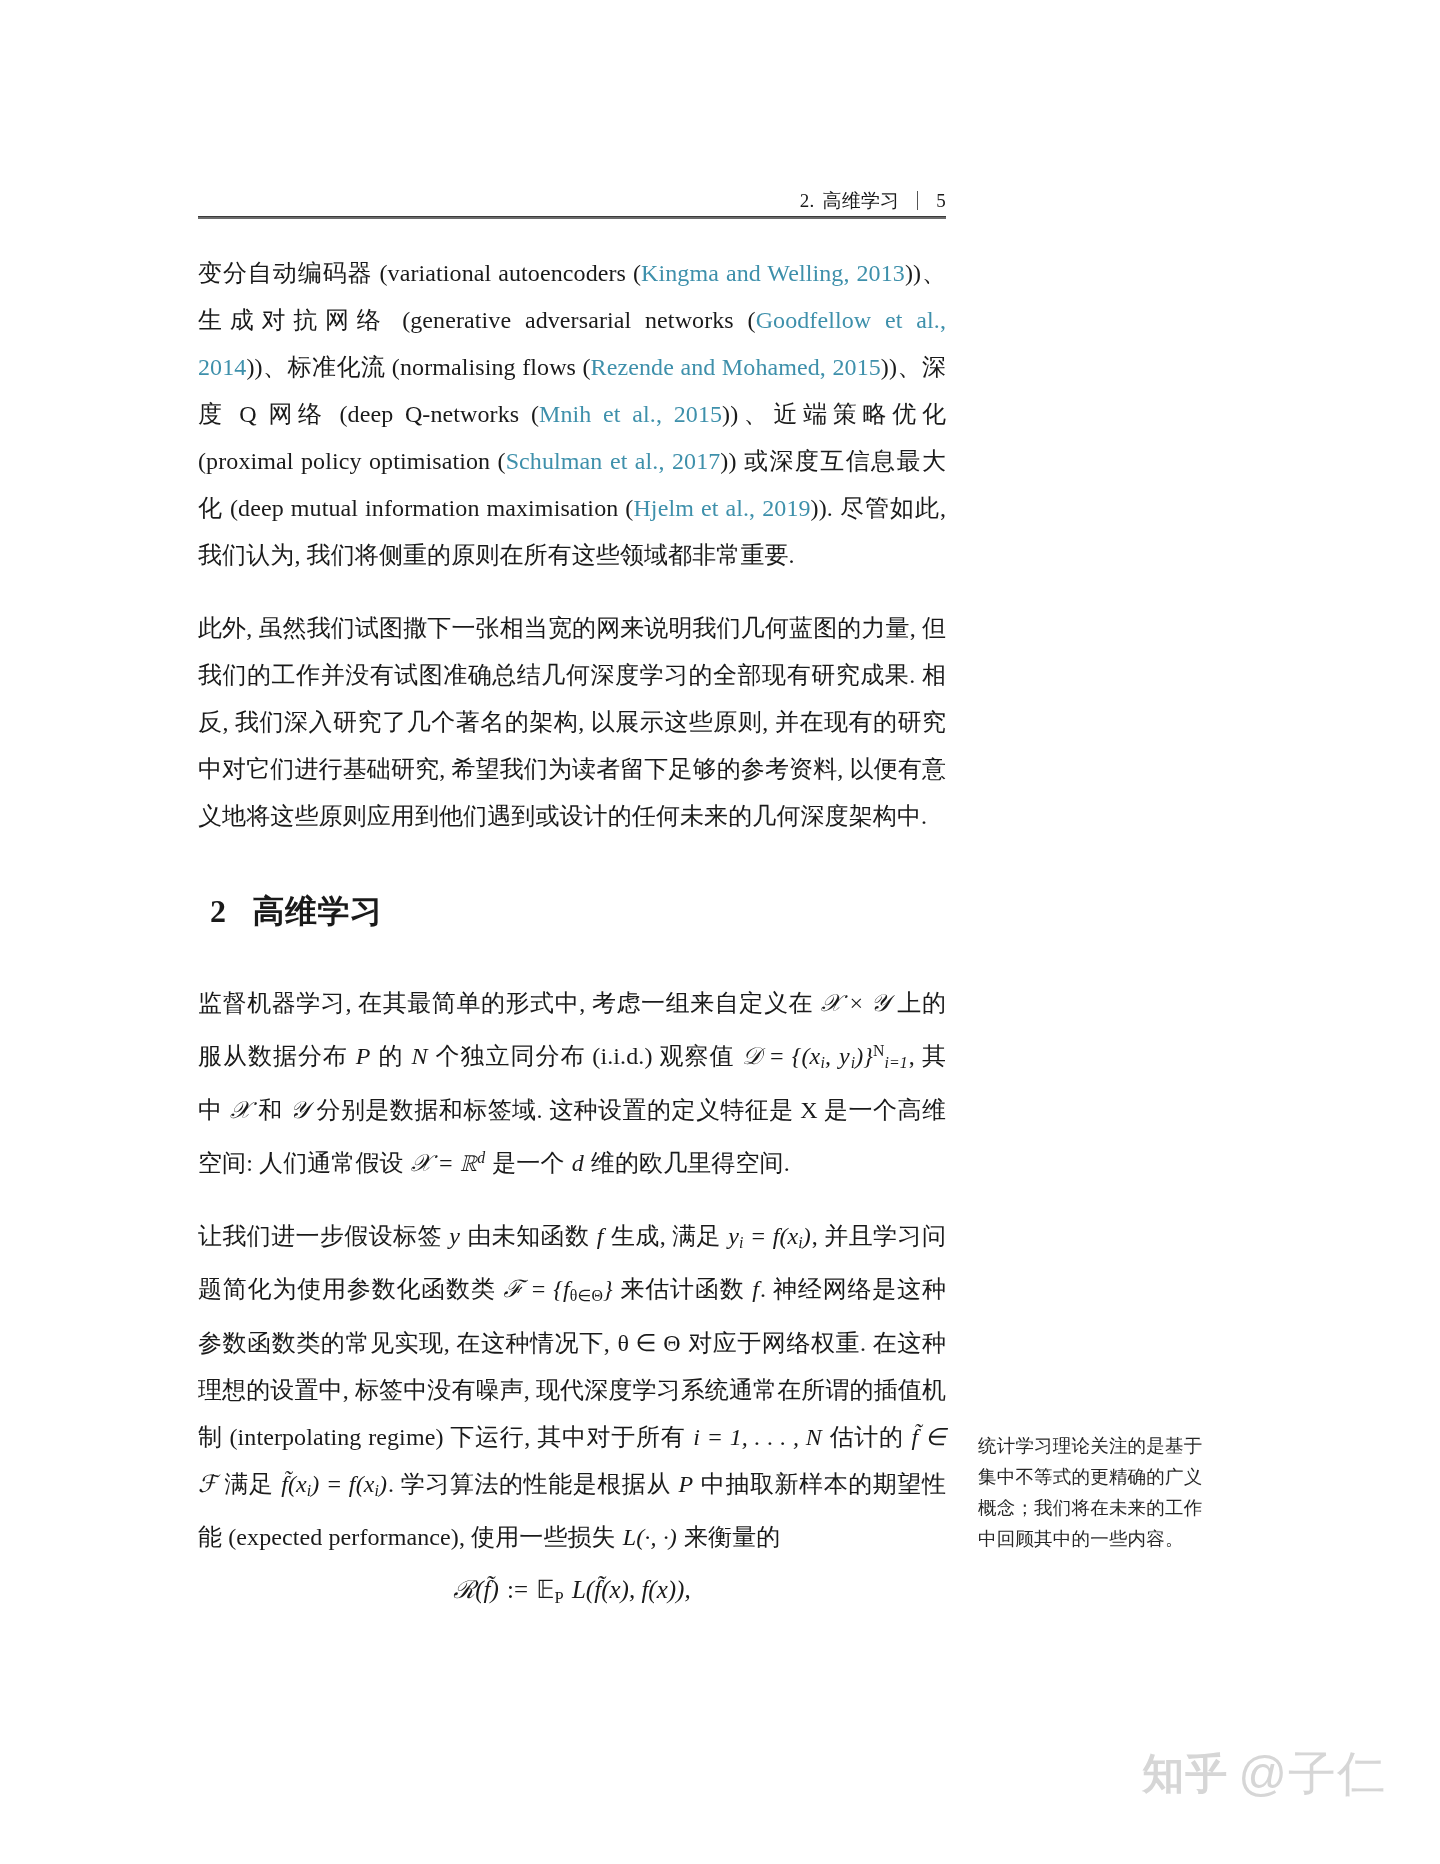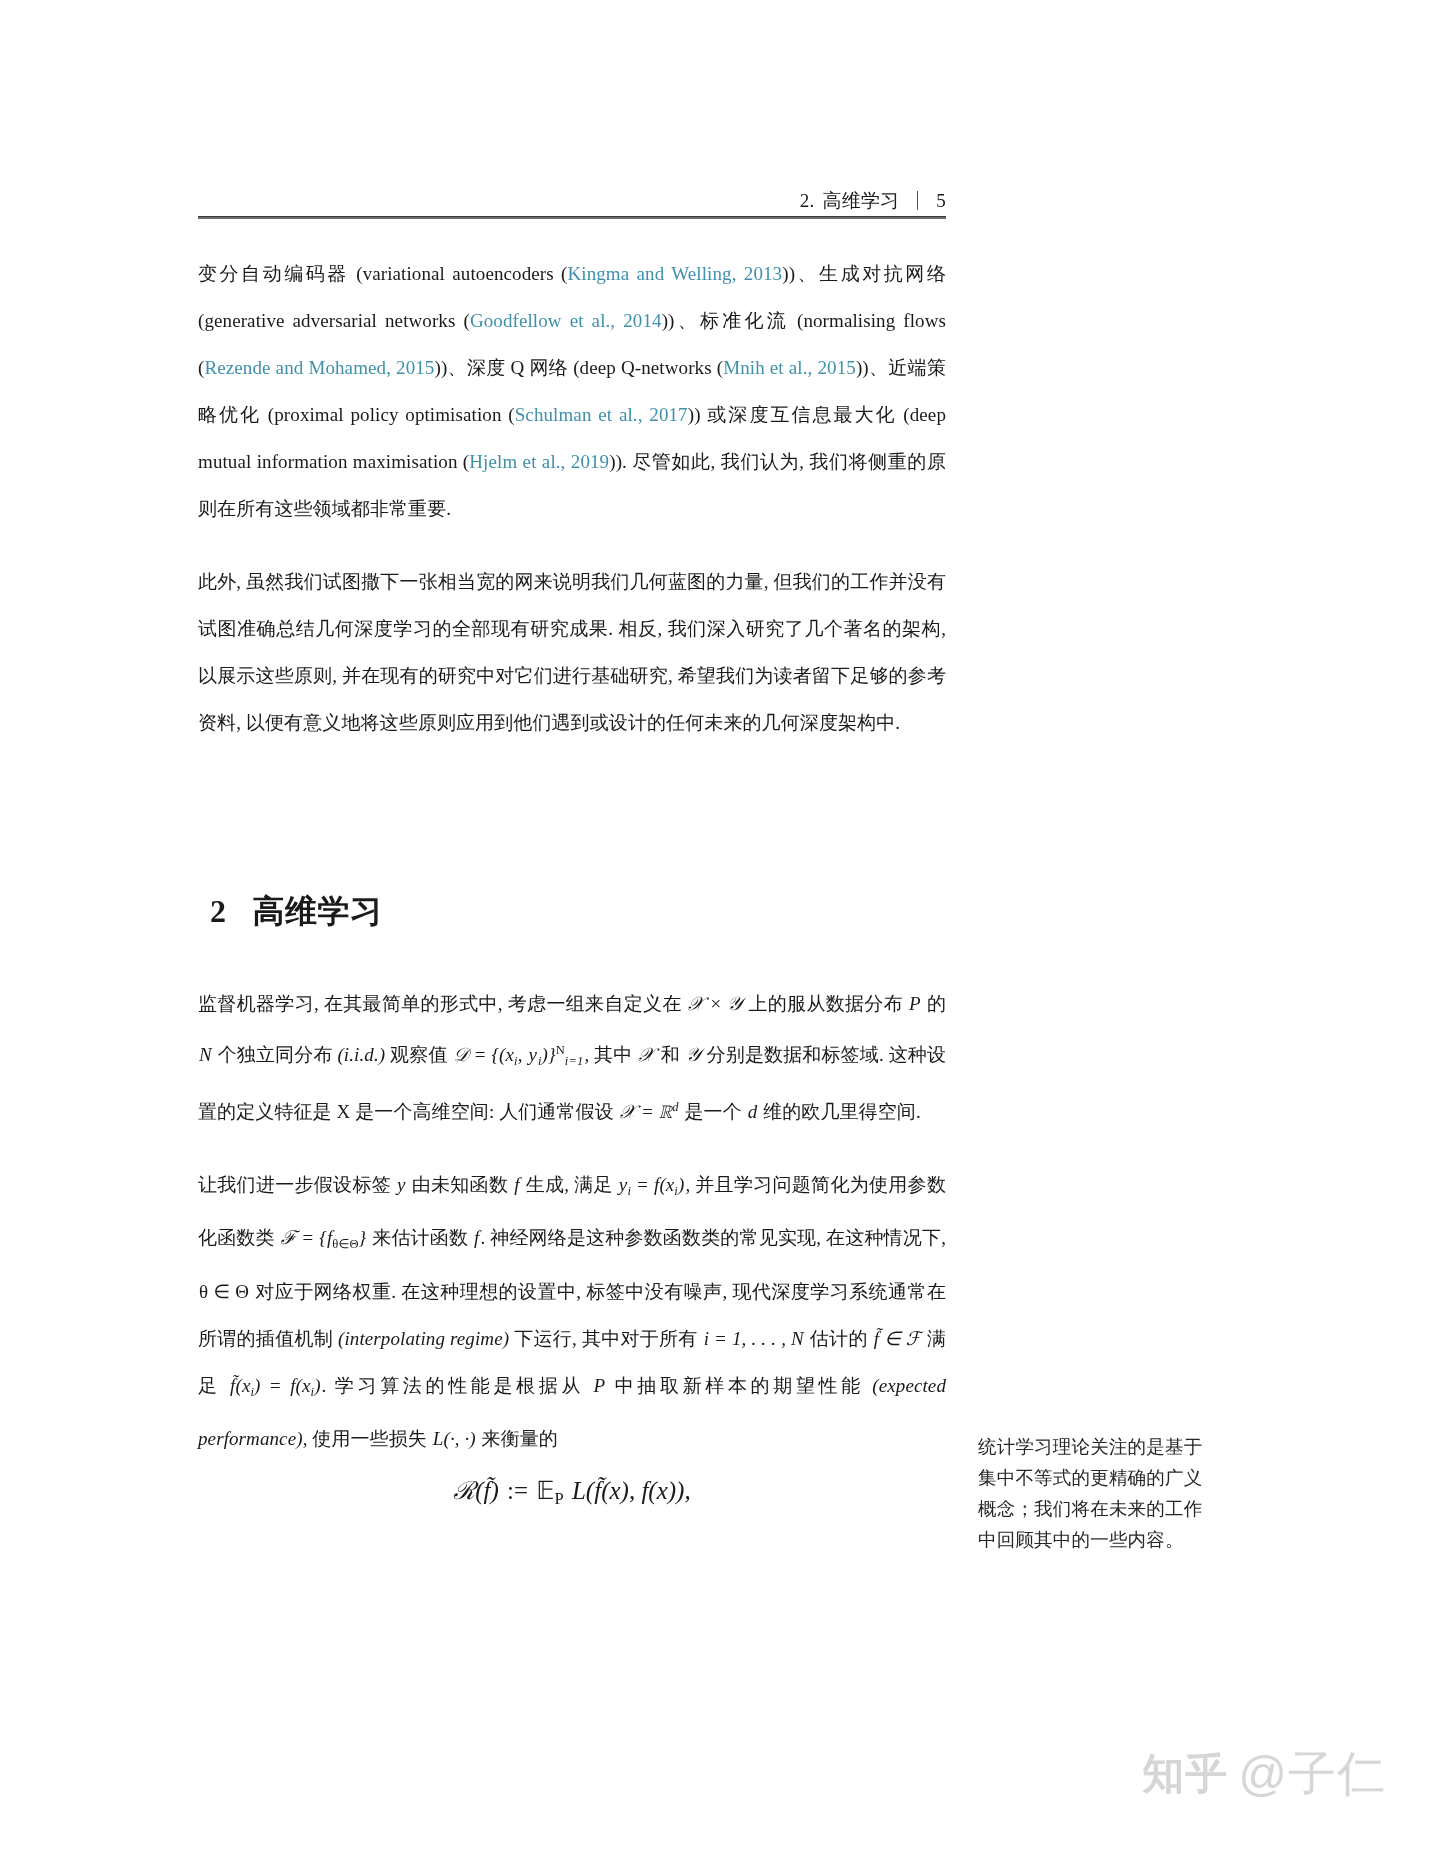--- a/index.html
+++ b/index.html
@@ -59,30 +59,30 @@
   
   .col {
     position: absolute;
     left: 198px;
     top: 250px;
     width: 748px;
   }
 
   p.body {
     margin: 0 0 26px 0;
-    font-size: 19px;
+    font-size: 24px;
     line-height: 47px;
     text-align: justify;
     text-justify: inter-character;
     letter-spacing: 0.1px;
   }
   p.body.tight { margin-bottom: 0; }
 
   .cite { color: #3e90ab; }
-  .mono-it { font-style: italic; }
+  .mono-it { }
 
   
   .mi { font-family: "Liberation Serif", serif; font-style: italic; padding: 0 1px; }
   .mr { font-family: Liberation Serif, serif; font-style: normal; padding: 0 1px; }
   .cal { font-family: "Liberation Serif", serif; font-style: italic; padding: 0 1px; }
   .bb  { font-family: "Liberation Serif", serif; font-style: normal; padding: 0 1px; }
   sub.s { font-size: 0.66em; vertical-align: -0.28em; font-style: italic; }
   sup.s { font-size: 0.66em; vertical-align: 0.52em; font-style: normal; }
   .frac {
     display: inline-block;
@@ -128,21 +128,21 @@
     font-size: 25px;
     line-height: 1.5;
   }
 
   
   .margin-note {
     position: absolute;
     left: 978px;
     top: 1432px;
     width: 240px;
-    font-family: Liberation Serif, serif;
+    font-family: Liberation Mono, monospace;
     font-size: 18.5px;
     line-height: 31px;
     color: #262626;
     letter-spacing: .2px;
   }
 
   
   .watermark {
     position: absolute;
     right: 54px;

